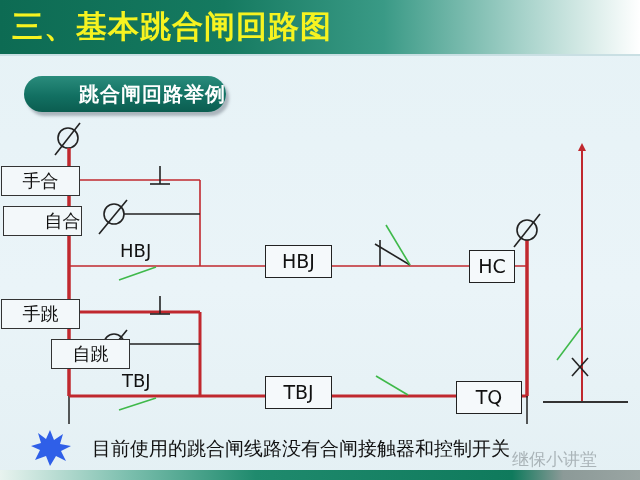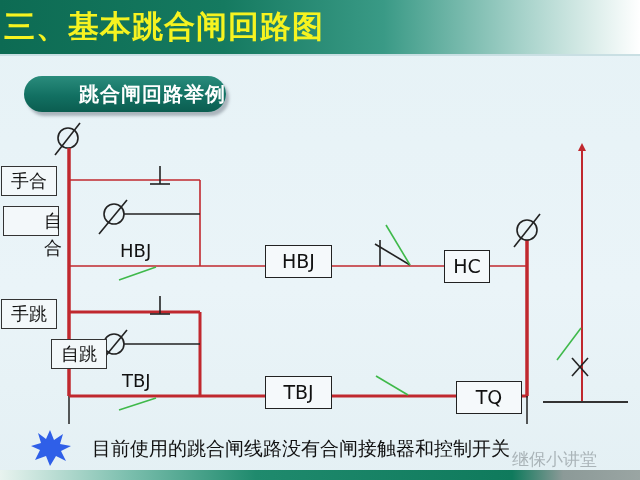--- a/index.html
+++ b/index.html
@@ -7,35 +7,35 @@
       width:640px; height:480px; overflow:hidden; position:relative;
       background: linear-gradient(180deg, #e6f2f6 0%, #eaf4f8 60%, #e4f0f4 100%);
       font-family: "DejaVu Sans", "Liberation Sans", sans-serif;
     }
     .title-bar {
       position:absolute; left:0; top:0; width:640px; height:54px;
       background: linear-gradient(90deg, #0d6b53 0%, #157a60 35%, #3a9a86 60%, #a8d3cb 82%, #ffffff 100%);
       border-bottom:2px solid #c9dfe3;
     }
     .title-text {
-      position:absolute; left:4px; top:6px; font-size:31px; font-weight:bold;
+      position:absolute; left:12px; top:6px; font-size:31px; font-weight:bold;
       color:#f6f320; letter-spacing:1px; white-space:nowrap;
     }
     .subtitle-pill {
       position:absolute; left:24px; top:76px; width:202px; height:36px;
       border-radius:18px;
       background: linear-gradient(180deg, #2a8c7c 0%, #127062 55%, #0b5d50 100%);
       box-shadow: 3px 4px 3px rgba(120,130,140,0.55);
     }
     .subtitle-text {
       position:absolute; left:0; top:5px; width:202px; text-align:right;
       font-size:20px; font-weight:bold; color:#ffffff; letter-spacing:1px;
     }
     .label-box {
-      position:absolute; width:56px; height:30px; box-sizing:border-box;
+      position:absolute; width:79px; height:30px; box-sizing:border-box;
       border:1.5px solid #333; background:#f3f8fa;
       font-size:18px; line-height:27px; text-align:center; color:#111;
     }
     .relay-box {
       position:absolute; box-sizing:border-box; border:1.5px solid #222;
       background:#f5f9fb; font-size:19px; color:#111; text-align:center;
     }
     .coil-label { position:absolute; font-size:18px; color:#111; }
     svg.circuit { position:absolute; left:0; top:0; }
     .footer-note {
@@ -138,19 +138,19 @@
 
 <div class="label-box" style="left:1px; top:166px;">手合</div>
 <div class="label-box" style="left:3px; top:206px;padding-left:40px;">自合</div>
 <div class="label-box" style="left:1px; top:299px;">手跳</div>
 <div class="label-box" style="left:3px; top:339px;margin-left:48px;">自跳</div>
 
 <div class="coil-label" style="left:120px; top:240px;">HBJ</div>
 <div class="coil-label" style="left:122px; top:370px;">TBJ</div>
 
 <div class="relay-box" style="left:265px; top:245px; width:67px; height:33px; line-height:30px;">HBJ</div>
-<div class="relay-box" style="left:444px; top:250px; width:46px; height:33px; line-height:30px;">HC</div>
+<div class="relay-box" style="left:469px; top:250px; width:46px; height:33px; line-height:30px;">HC</div>
 <div class="relay-box" style="left:265px; top:376px; width:67px; height:33px; line-height:30px;">TBJ</div>
 <div class="relay-box" style="left:456px; top:381px; width:66px; height:33px; line-height:30px;">TQ</div>
 
 <div class="footer-note">目前使用的跳合闸线路没有合闸接触器和控制开关</div>
 <div class="watermark">继保小讲堂</div>
 <div class="bottom-bar"></div>
 
 </body></html>

